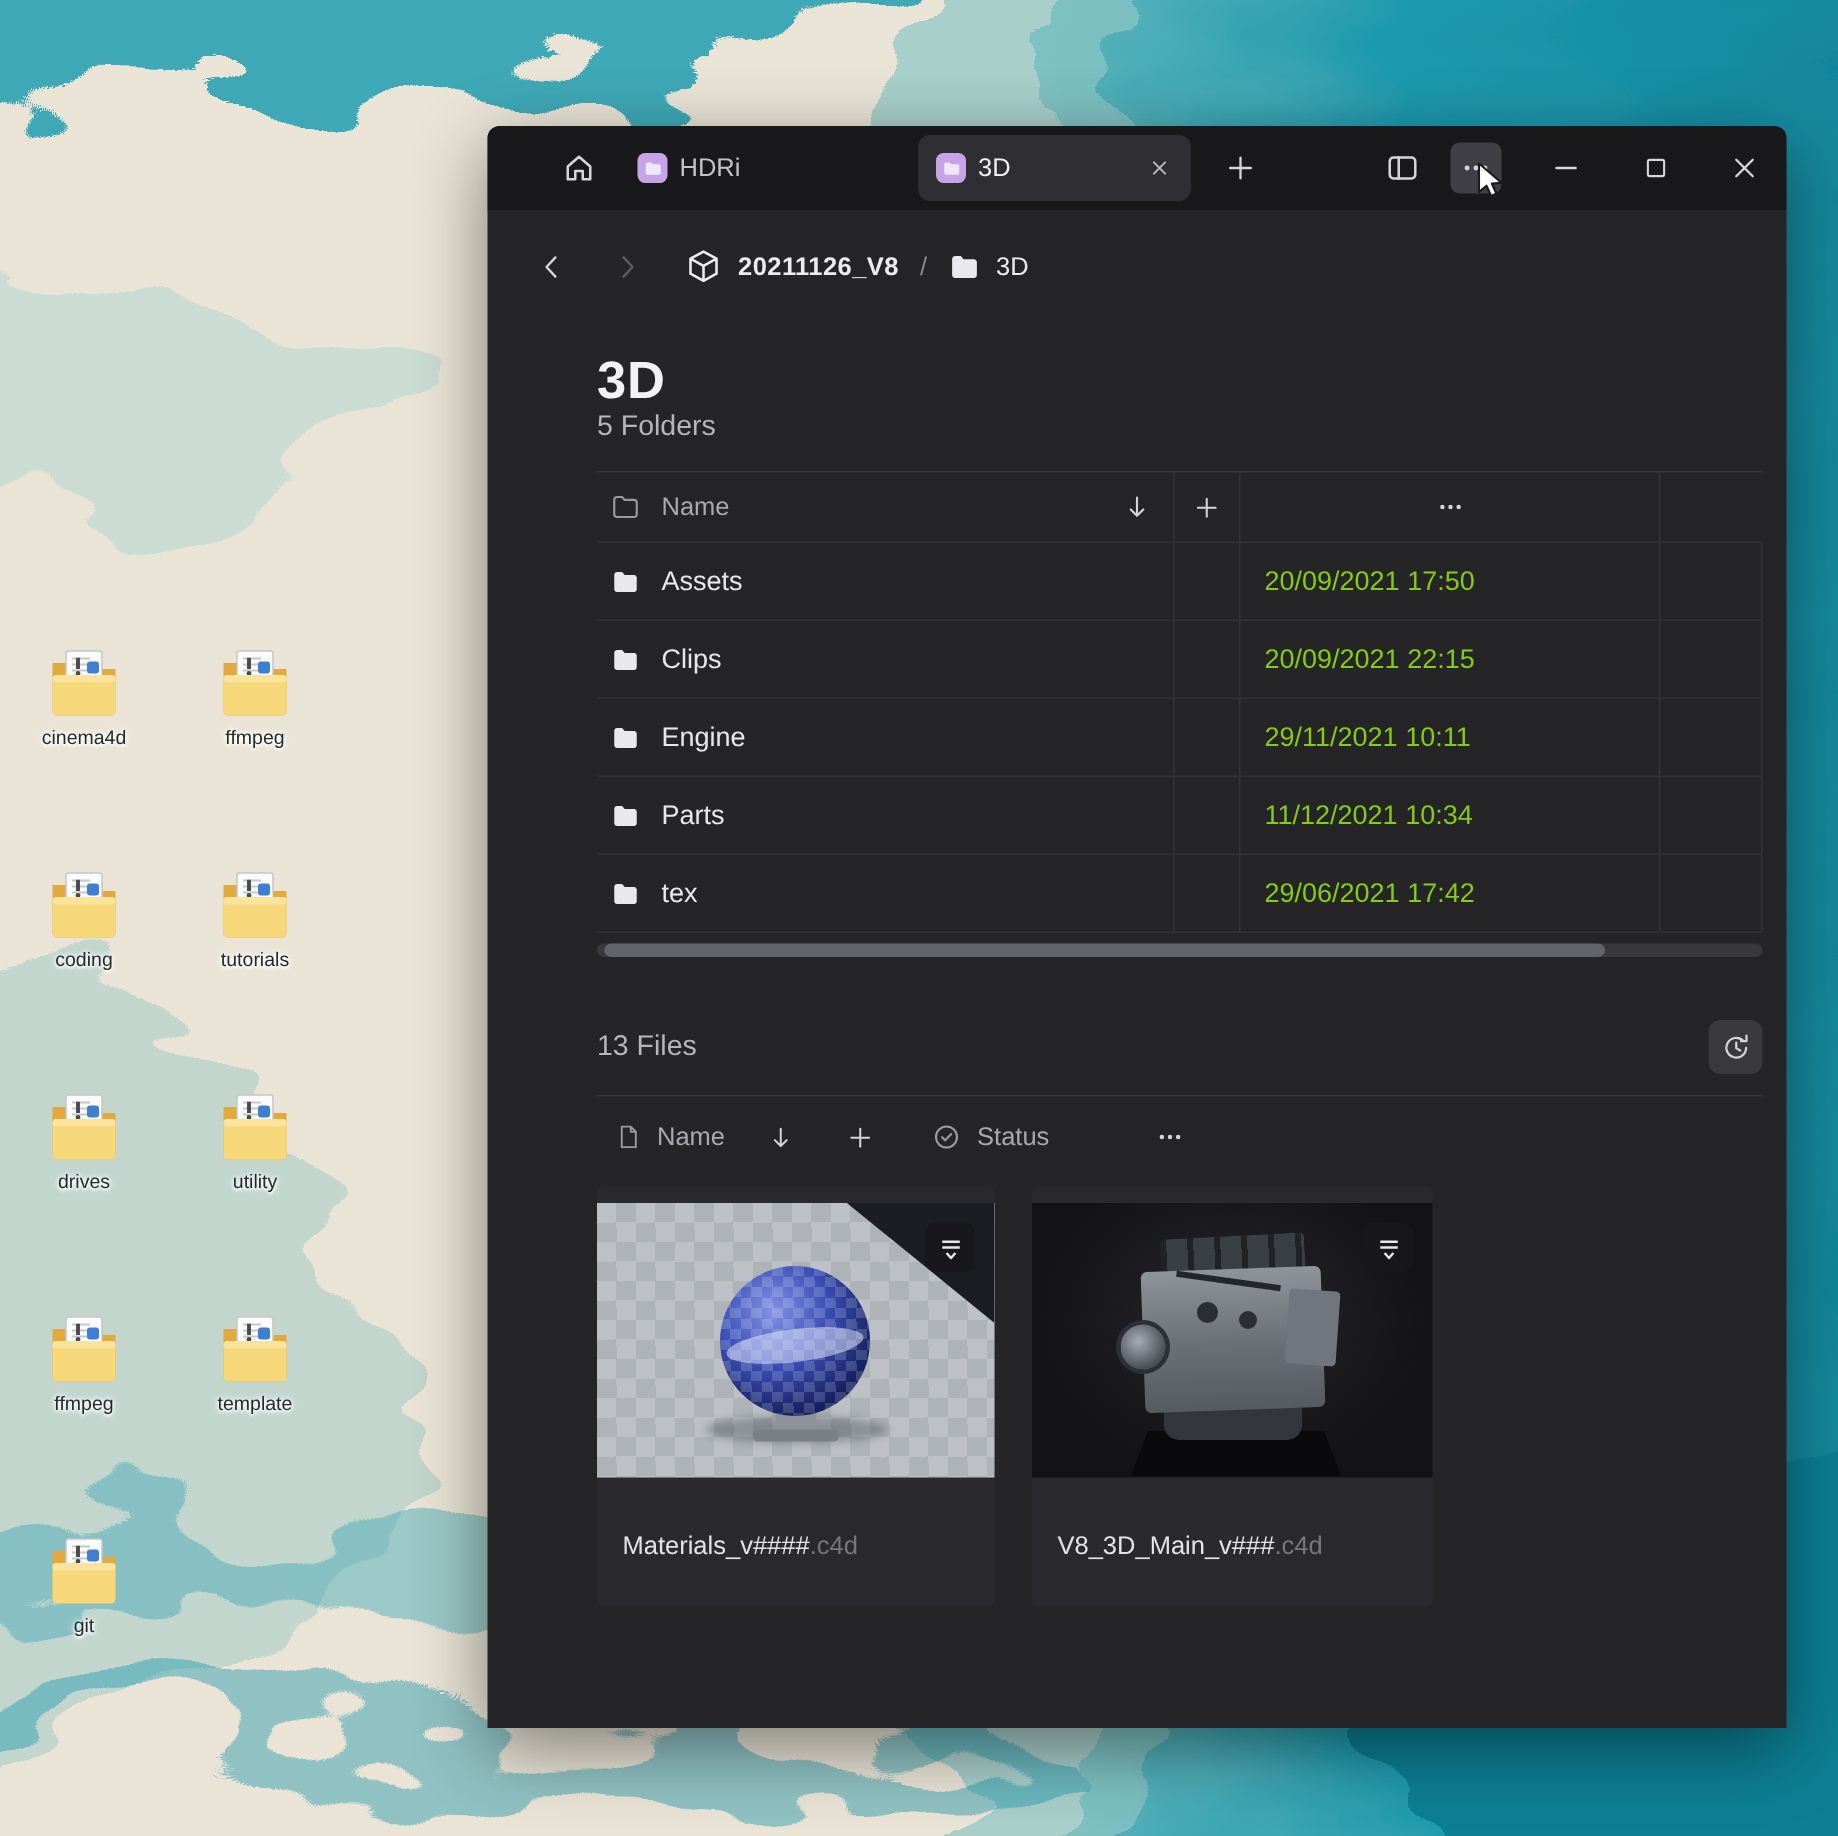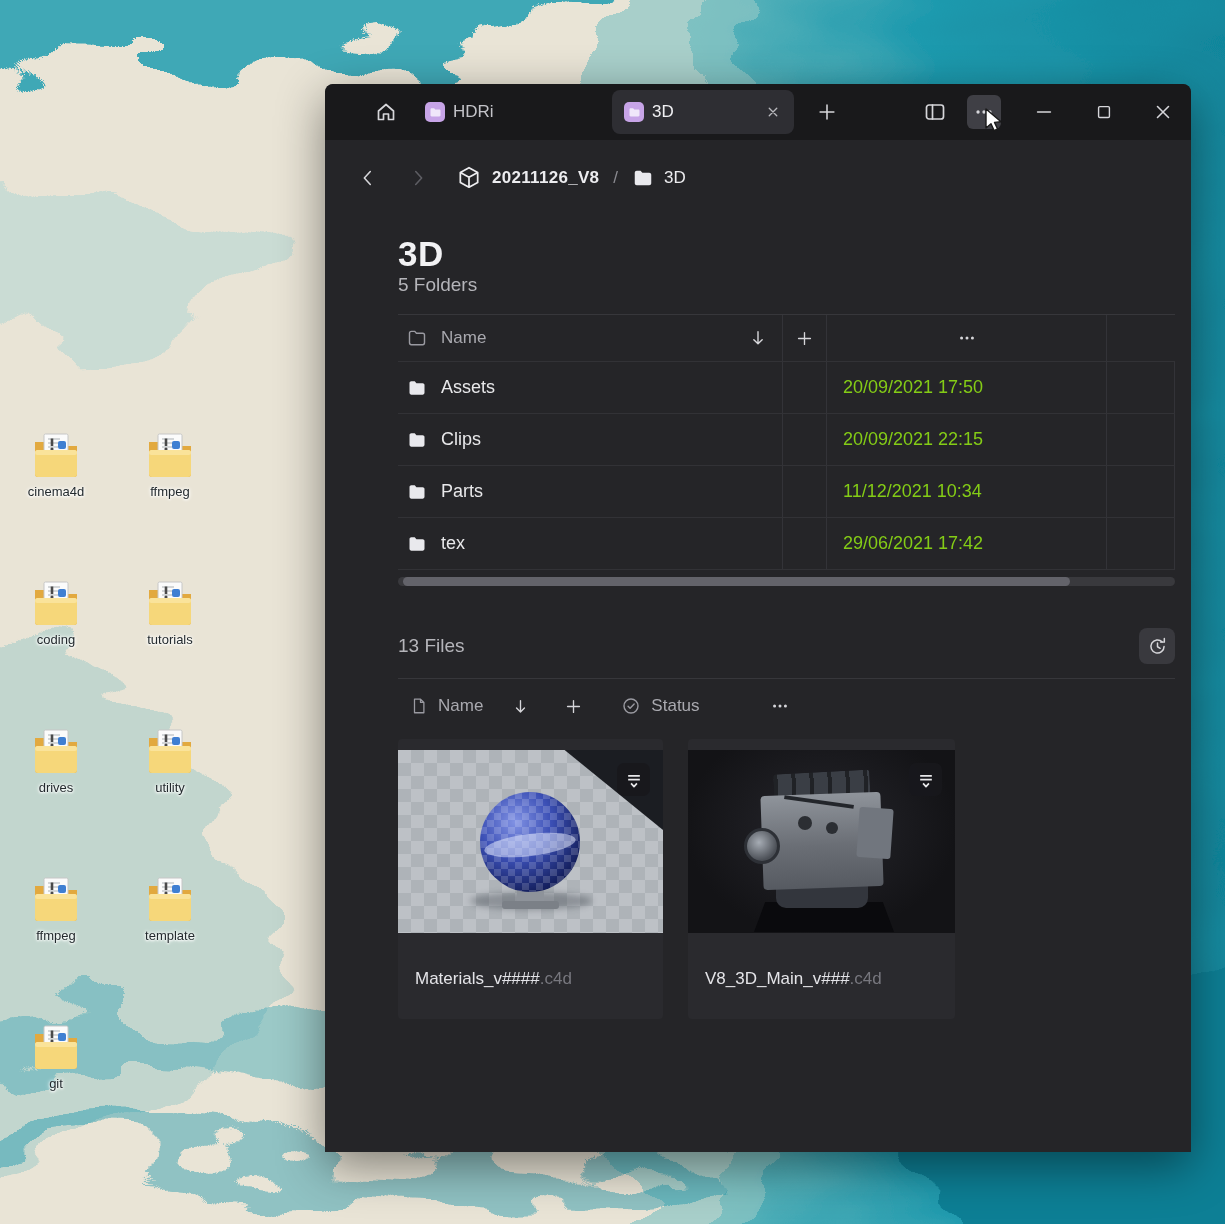--- a/index.html
+++ b/index.html
@@ -441,20 +441,33 @@
       <div class="fcell cell-date">
           <span class="fdate">20/09/2021 22:15</span>
         </div>
       <div class="fcell"></div>
     </div>
     <div class="frow trow">
       <div class="fcell cell-name">
         <svg width="20" height="20">
             <use href="#sym-folder-solid"></use>
           </svg>
+        <span class="fname">Engine</span>
+      </div>
+      <div class="fcell"></div>
+      <div class="fcell cell-date">
+          <span class="fdate">29/11/2021 10:11</span>
+        </div>
+      <div class="fcell"></div>
+    </div>
+    <div class="frow trow">
+      <div class="fcell cell-name">
+        <svg width="20" height="20">
+            <use href="#sym-folder-solid"></use>
+          </svg>
         <span class="fname">Parts</span>
       </div>
       <div class="fcell"></div>
       <div class="fcell cell-date">
           <span class="fdate">11/12/2021 10:34</span>
         </div>
       <div class="fcell"></div>
     </div>
     <div class="frow trow">
       <div class="fcell cell-name">

